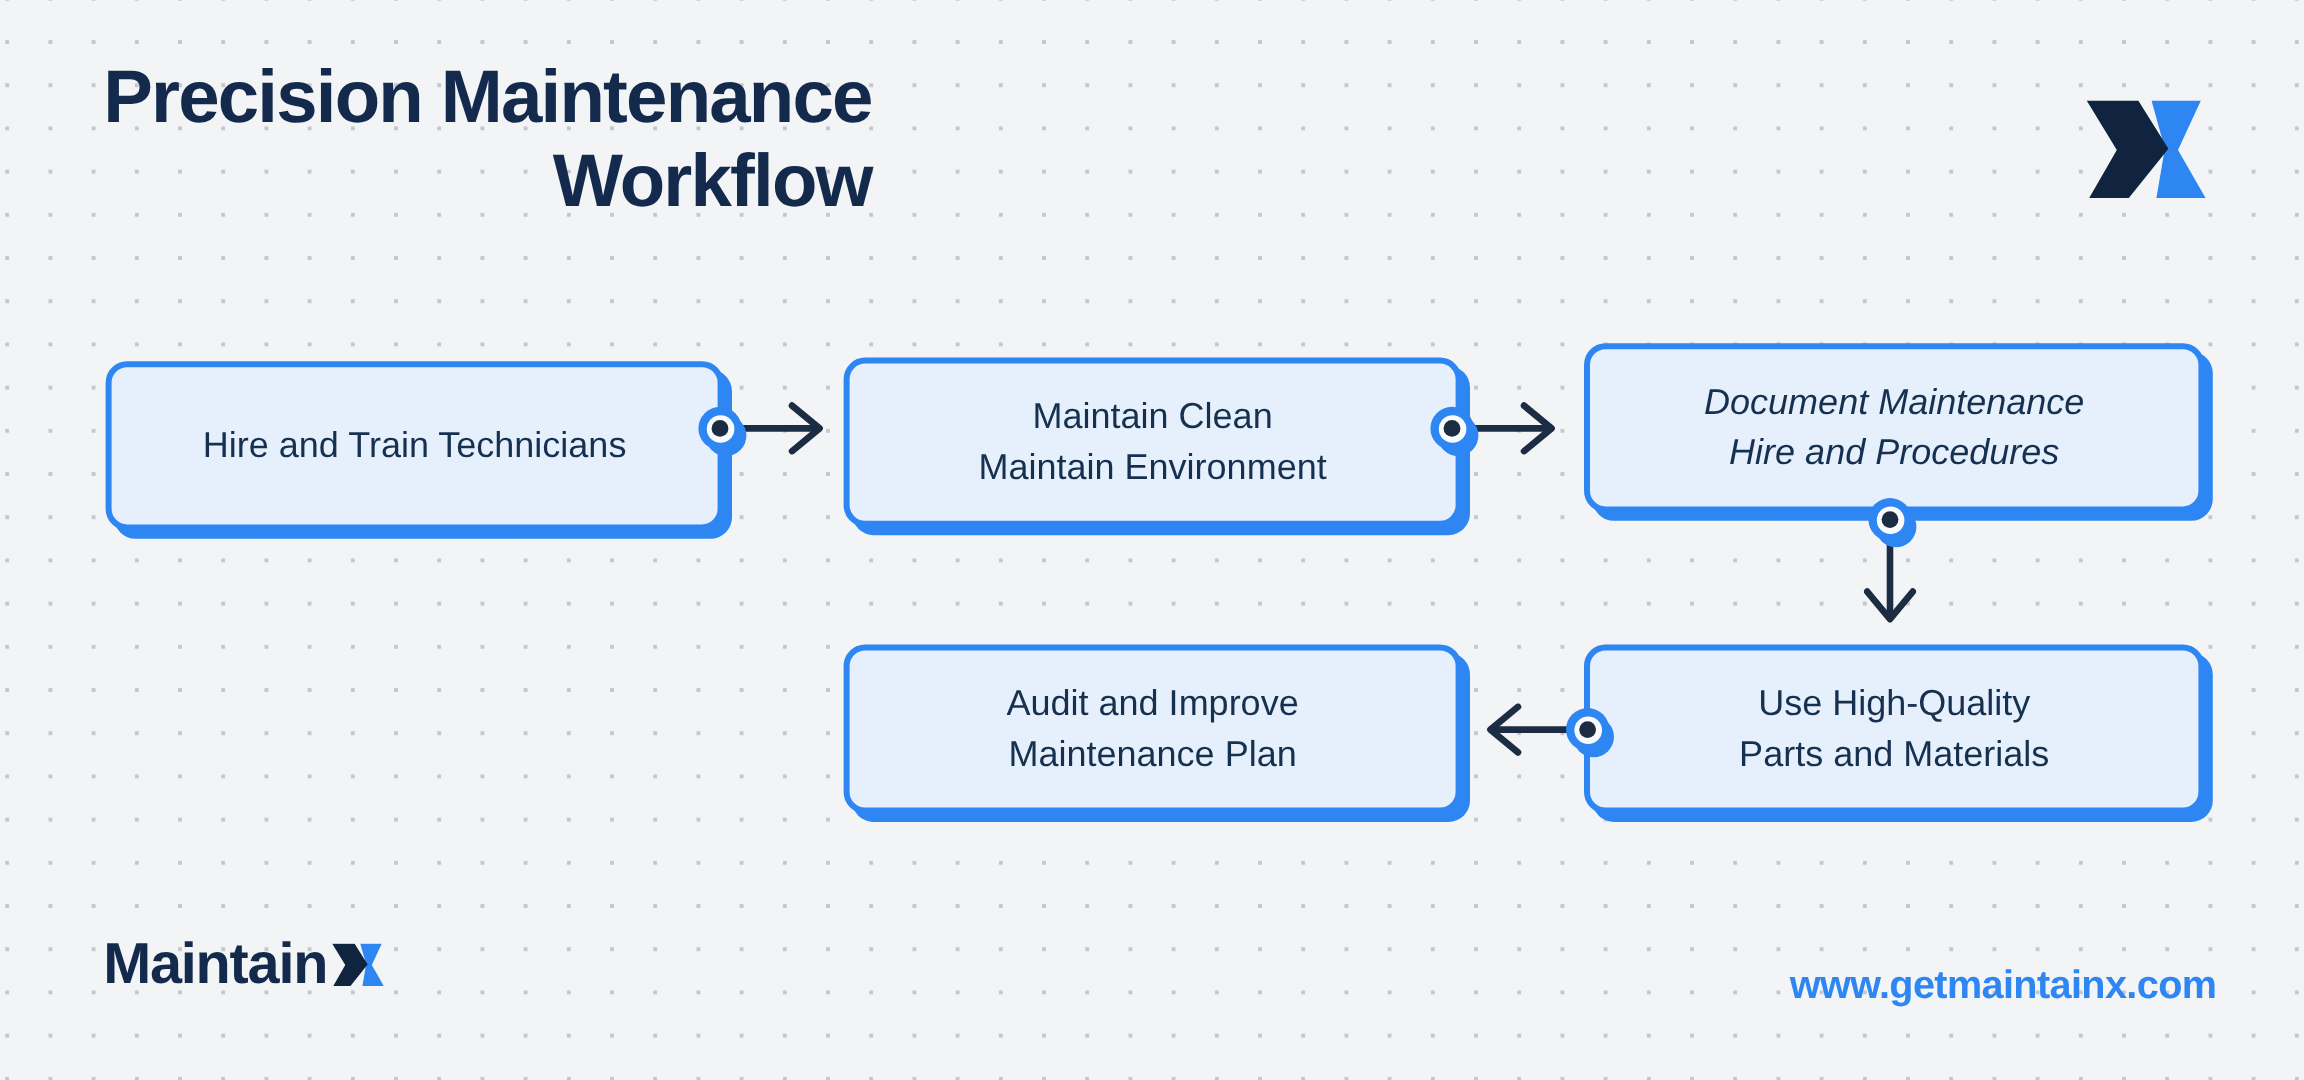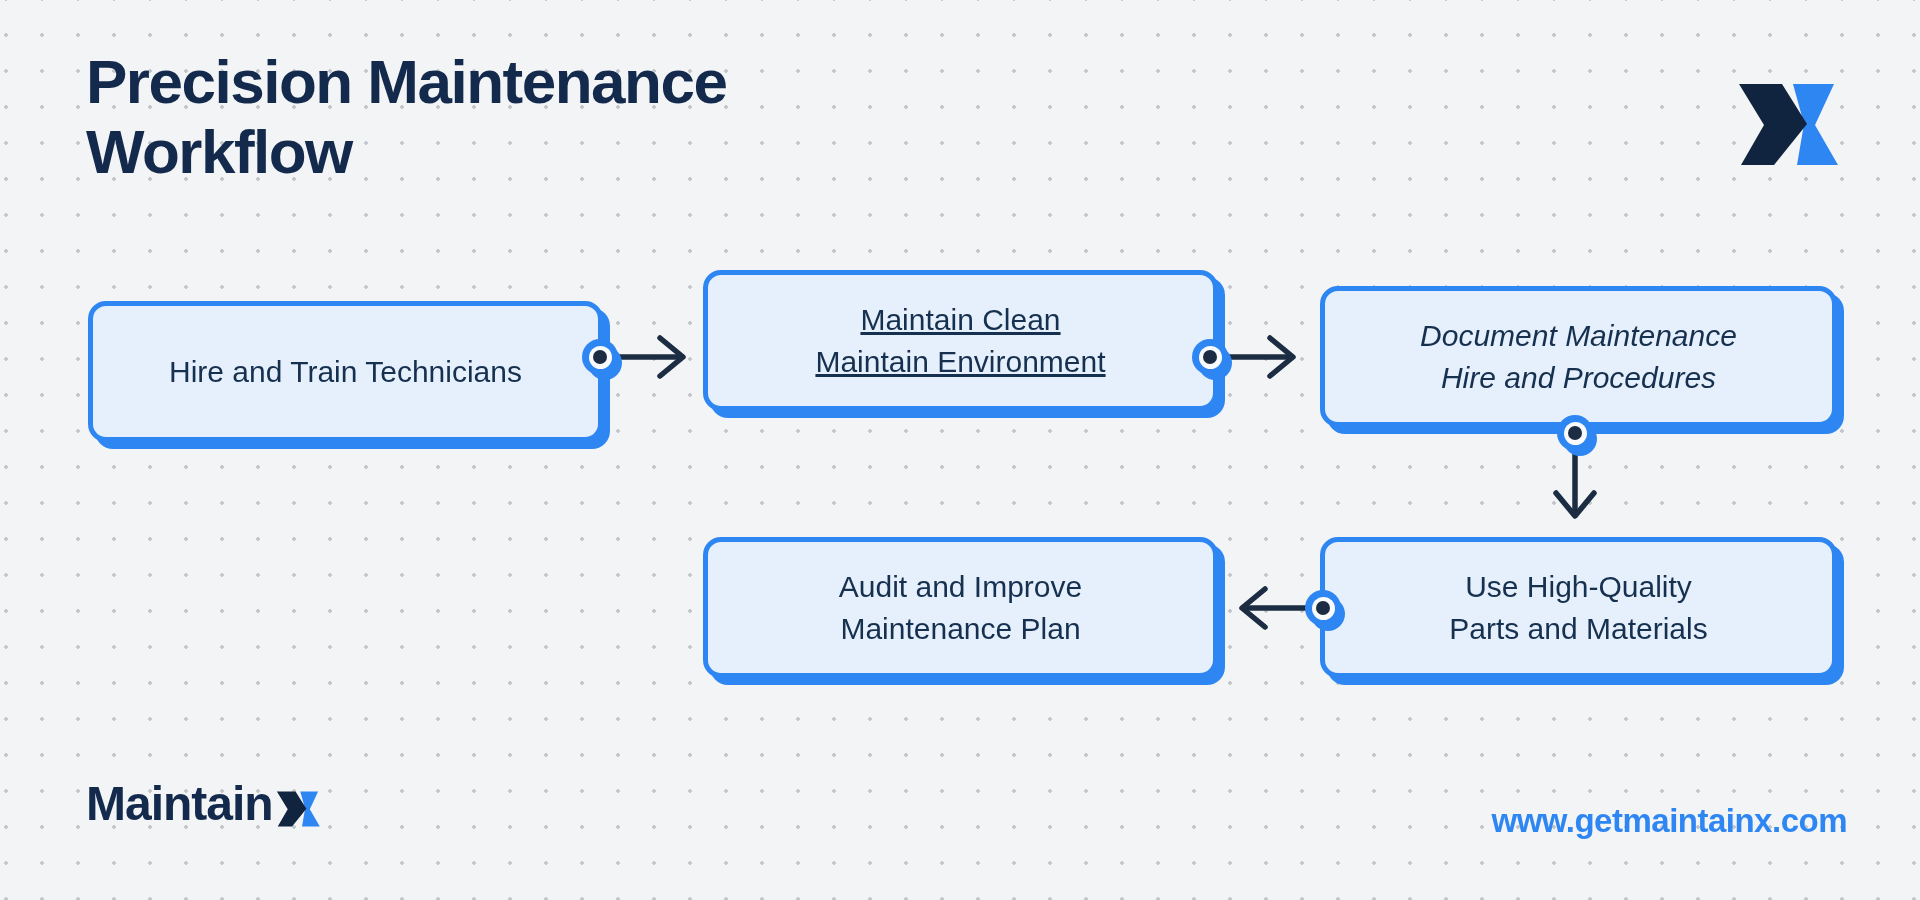--- a/index.html
+++ b/index.html
@@ -12,37 +12,37 @@
     background-image:radial-gradient(circle,var(--dot,#c4c8cd) 1.7px,rgba(0,0,0,0) 2px);
     background-size:36px 36px;
     background-position:24px 17px;
   }
   .title{
     position:absolute;left:86px;top:47px;
     font-size:62px;line-height:70px;font-weight:800;
     letter-spacing:-1.5px;
     color:var(--navy,#132a4d);
   }
-  .title span{display:block;}
+  .title span{display:block;text-align:right;}
   .logo-mark{position:absolute;left:1737px;top:83px;}
   .node{
     position:absolute;z-index:1;
     background:var(--node-fill,#e6f0fc);
     border:5px solid var(--accent,#2e86f3);
     border-radius:18px;
     box-shadow:7px 7px 0 0 var(--accent,#2e86f3);
     display:flex;flex-direction:column;justify-content:center;align-items:center;
     text-align:center;
     font-size:30px;line-height:42px;font-weight:500;
     color:var(--text,#16304f);
     box-sizing:border-box;
   }
   .node span{display:block;}
   .n1{left:88px;top:301px;width:515px;height:141px;justify-content:center;}
-  .n2{left:703px;top:270px;width:515px;height:141px;text-decoration:underline;}
+  .n2{left:703px;top:298px;width:515px;height:141px;}
   .n3{left:1320px;top:286px;width:517px;height:141px;font-style:italic;}
   .n4{left:1320px;top:537px;width:517px;height:141px;}
   .n5{left:703px;top:537px;width:515px;height:141px;}
   .connector-dot{
     position:absolute;z-index:3;
     width:36px;height:36px;border-radius:50%;
     background:var(--accent,#2e86f3);
     box-shadow:5px 6px 0 -1px var(--accent,#2e86f3);
     display:flex;align-items:center;justify-content:center;
   }
@@ -57,21 +57,21 @@
   .dot-c1{left:582px;top:339px;}
   .dot-c2{left:1192px;top:339px;}
   .dot-c3{left:1557px;top:415px;}
   .dot-c4{left:1305px;top:590px;}
   .arr-c1{left:600px;top:335px;}
   .arr-c2{left:1210px;top:335px;}
   .arr-c3{left:1553px;top:433px;}
   .arr-c4{left:1238px;top:586px;}
   .brand{
     position:absolute;left:86px;top:780px;
-    display:flex;align-items:flex-end;
+    display:flex;align-items:center;
     color:var(--navy,#132a4d);
     font-size:48px;font-weight:800;letter-spacing:-1px;line-height:1;
   }
   .brand svg{margin-left:3px;margin-bottom:1px;}
   .website{
     position:absolute;right:73px;top:786px;
     font-size:33px;font-weight:800;letter-spacing:-0.5px;
     color:var(--accent,#2e86f3);
     text-decoration:none;
     margin-top:16px;

